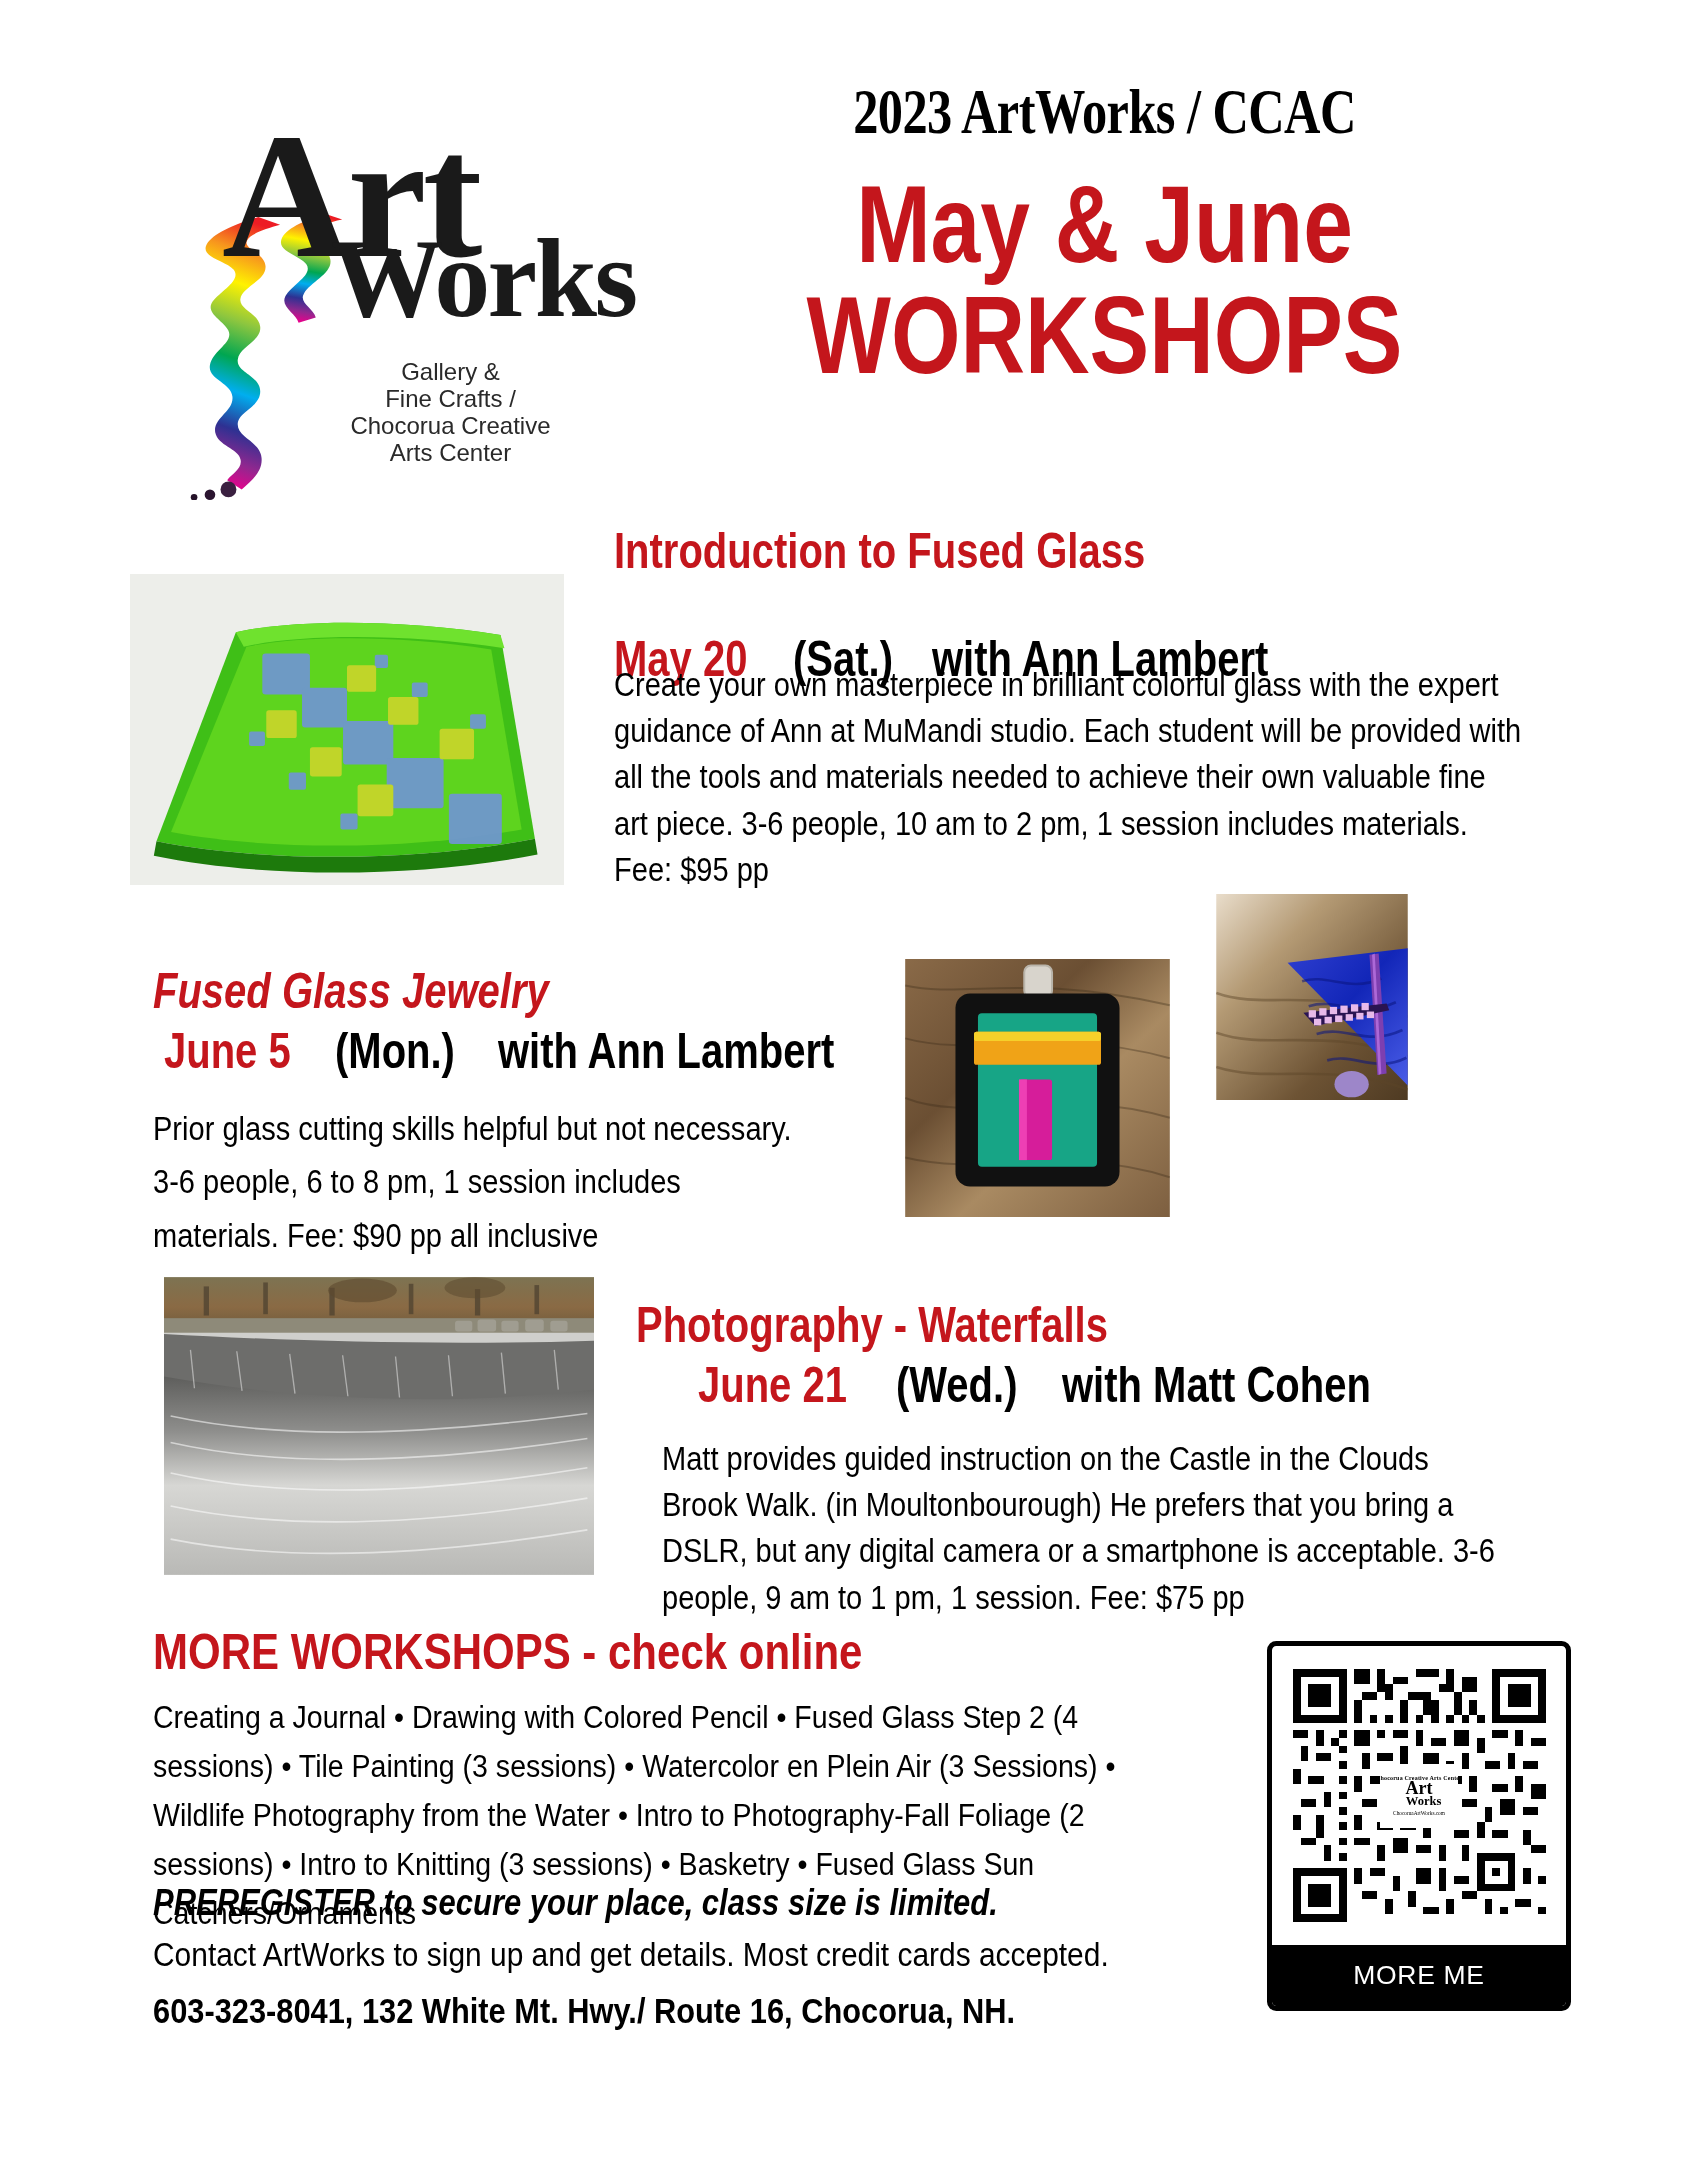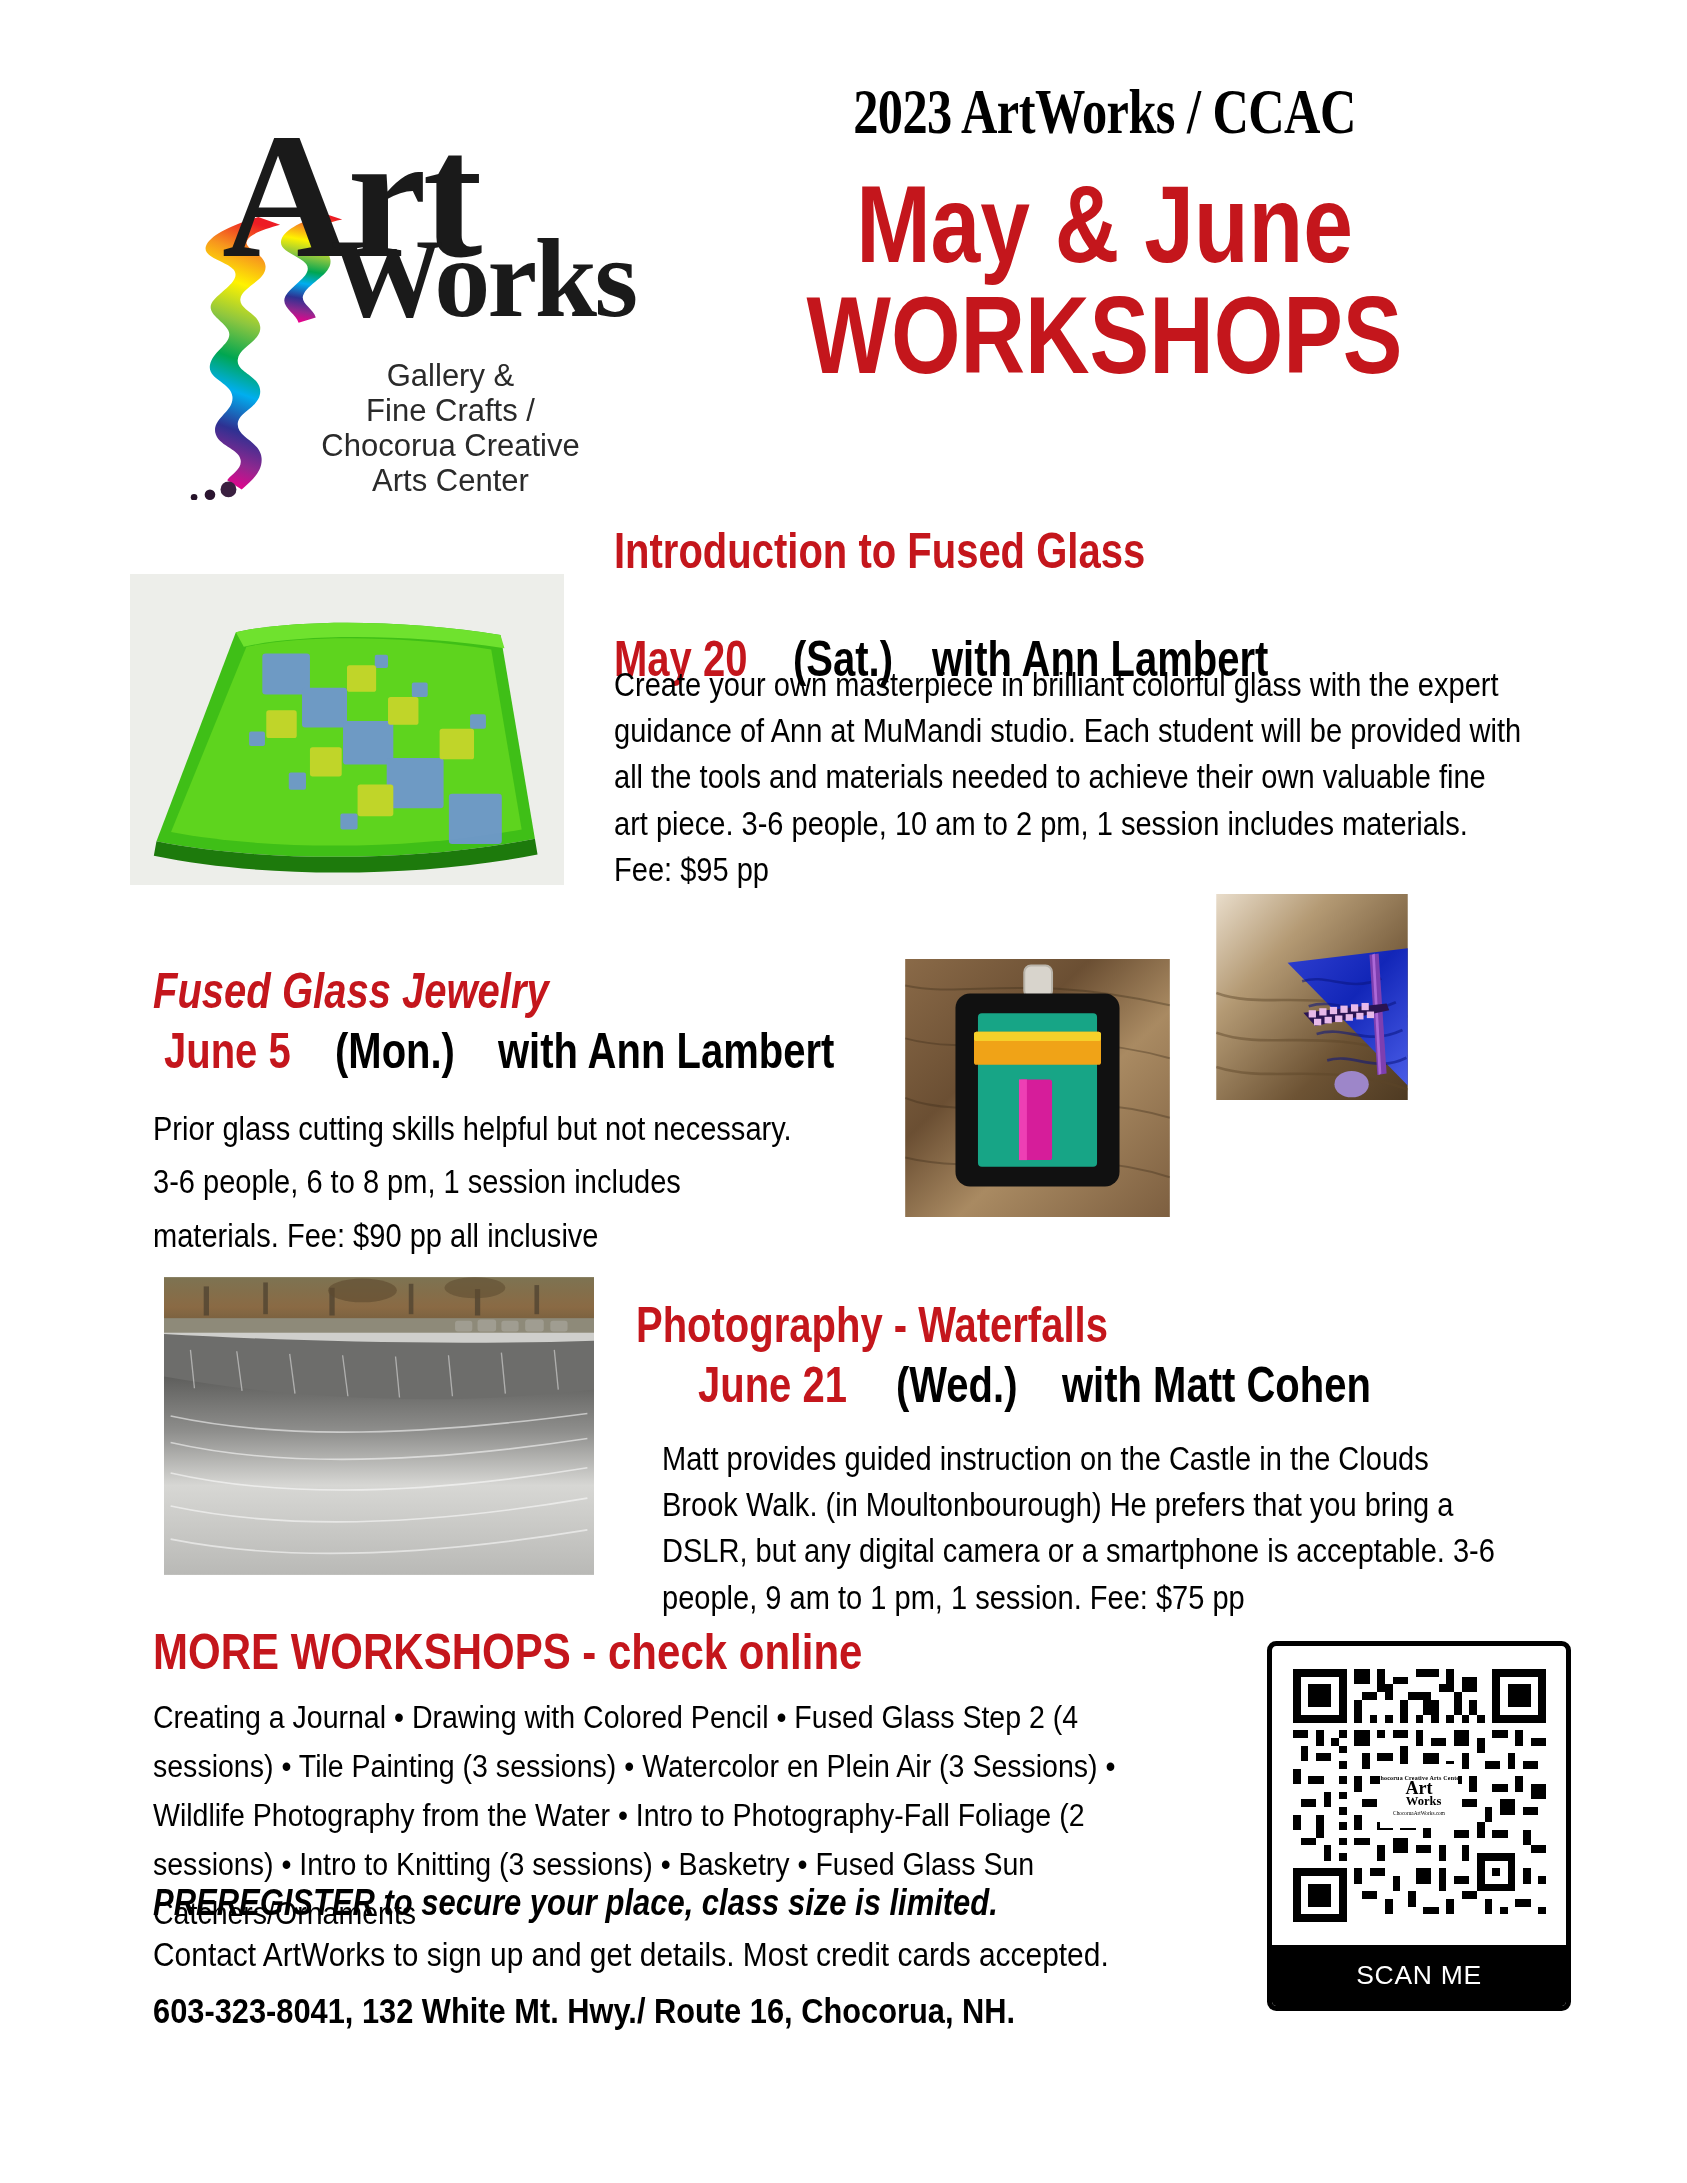--- a/index.html
+++ b/index.html
@@ -2,21 +2,21 @@
 <html style="font-size:10.6px"><head>
 <meta charset="utf-8">
 <style>
   html,body{margin:0;padding:0;background:#fff;}
   body{width:1687px;height:2183px;position:relative;font-family:"Liberation Sans",sans-serif;color:#000;overflow:hidden;}
   .red{color:#C4161C;}
   
   #logo{position:absolute;left:169px;top:93px;width:423px;height:397px;}
   #logo .artword-a{position:absolute;left:53px;top:13.2px;font-family:"Liberation Serif",serif;font-size:179px;font-weight:700;letter-spacing:-4px;line-height:1;color:#1a1a1a;}
   #logo .artword-w{position:absolute;left:162px;top:129px;font-family:"Liberation Serif",serif;font-size:112px;font-weight:700;line-height:1;color:#1a1a1a;letter-spacing:-2.6px;}
-  #logo .tagline{position:absolute;left:149px;top:265px;width:265px;text-align:center;font-size:31px;line-height:1.13;color:#2a2a2a;font-family:"Liberation Sans",sans-serif;}
+  #logo .tagline{position:absolute;left:149px;top:265px;width:265px;text-align:center;font-size:24px;line-height:1.13;color:#2a2a2a;font-family:"Liberation Sans",sans-serif;}
   #logo svg.ribbon{position:absolute;left:-20px;top:116px;}
   
   #header{position:absolute;left:635px;top:79px;width:939px;}
   #header .kicker{font-family:"Liberation Serif",serif;font-weight:700;font-size:63px;letter-spacing:-0.7px;text-align:center;line-height:1.05;transform:scaleX(0.80);transform-origin:center;white-space:nowrap;}
   #header .big1{font-size:109px;font-weight:700;text-align:center;line-height:1.02;margin-top:24px;transform:scaleX(0.82);transform-origin:center;white-space:nowrap;}
   #header .big2{font-size:109px;font-weight:700;text-align:center;line-height:1.02;transform:scaleX(0.82);transform-origin:center;white-space:nowrap;}
   
   .wtitle{font-size:50px;font-weight:700;line-height:1.12;transform:scaleX(0.80);transform-origin:left center;white-space:nowrap;}
   .wdate{font-size:50px;font-weight:700;line-height:1.18;transform:scaleX(0.80);transform-origin:left center;white-space:nowrap;}
   .wbody{font-size:33px;line-height:1.40;transform:scaleX(0.88);transform-origin:left top;}
@@ -440,15 +440,15 @@
         </g>
       </svg>
       <div id="qr-logo">
         <div class="l1">Chocorua Creative Arts Center</div>
         <div class="l2">Art</div>
         <div class="l3">Works</div>
         <div class="l4">ChocoruaArtWorks.com</div>
       </div>
     </div>
   </div>
-  <div id="scan-bar">SCAN ME</div>
+  <div id="scan-bar">MORE ME</div>
 </div>
 
 
 </body></html>

